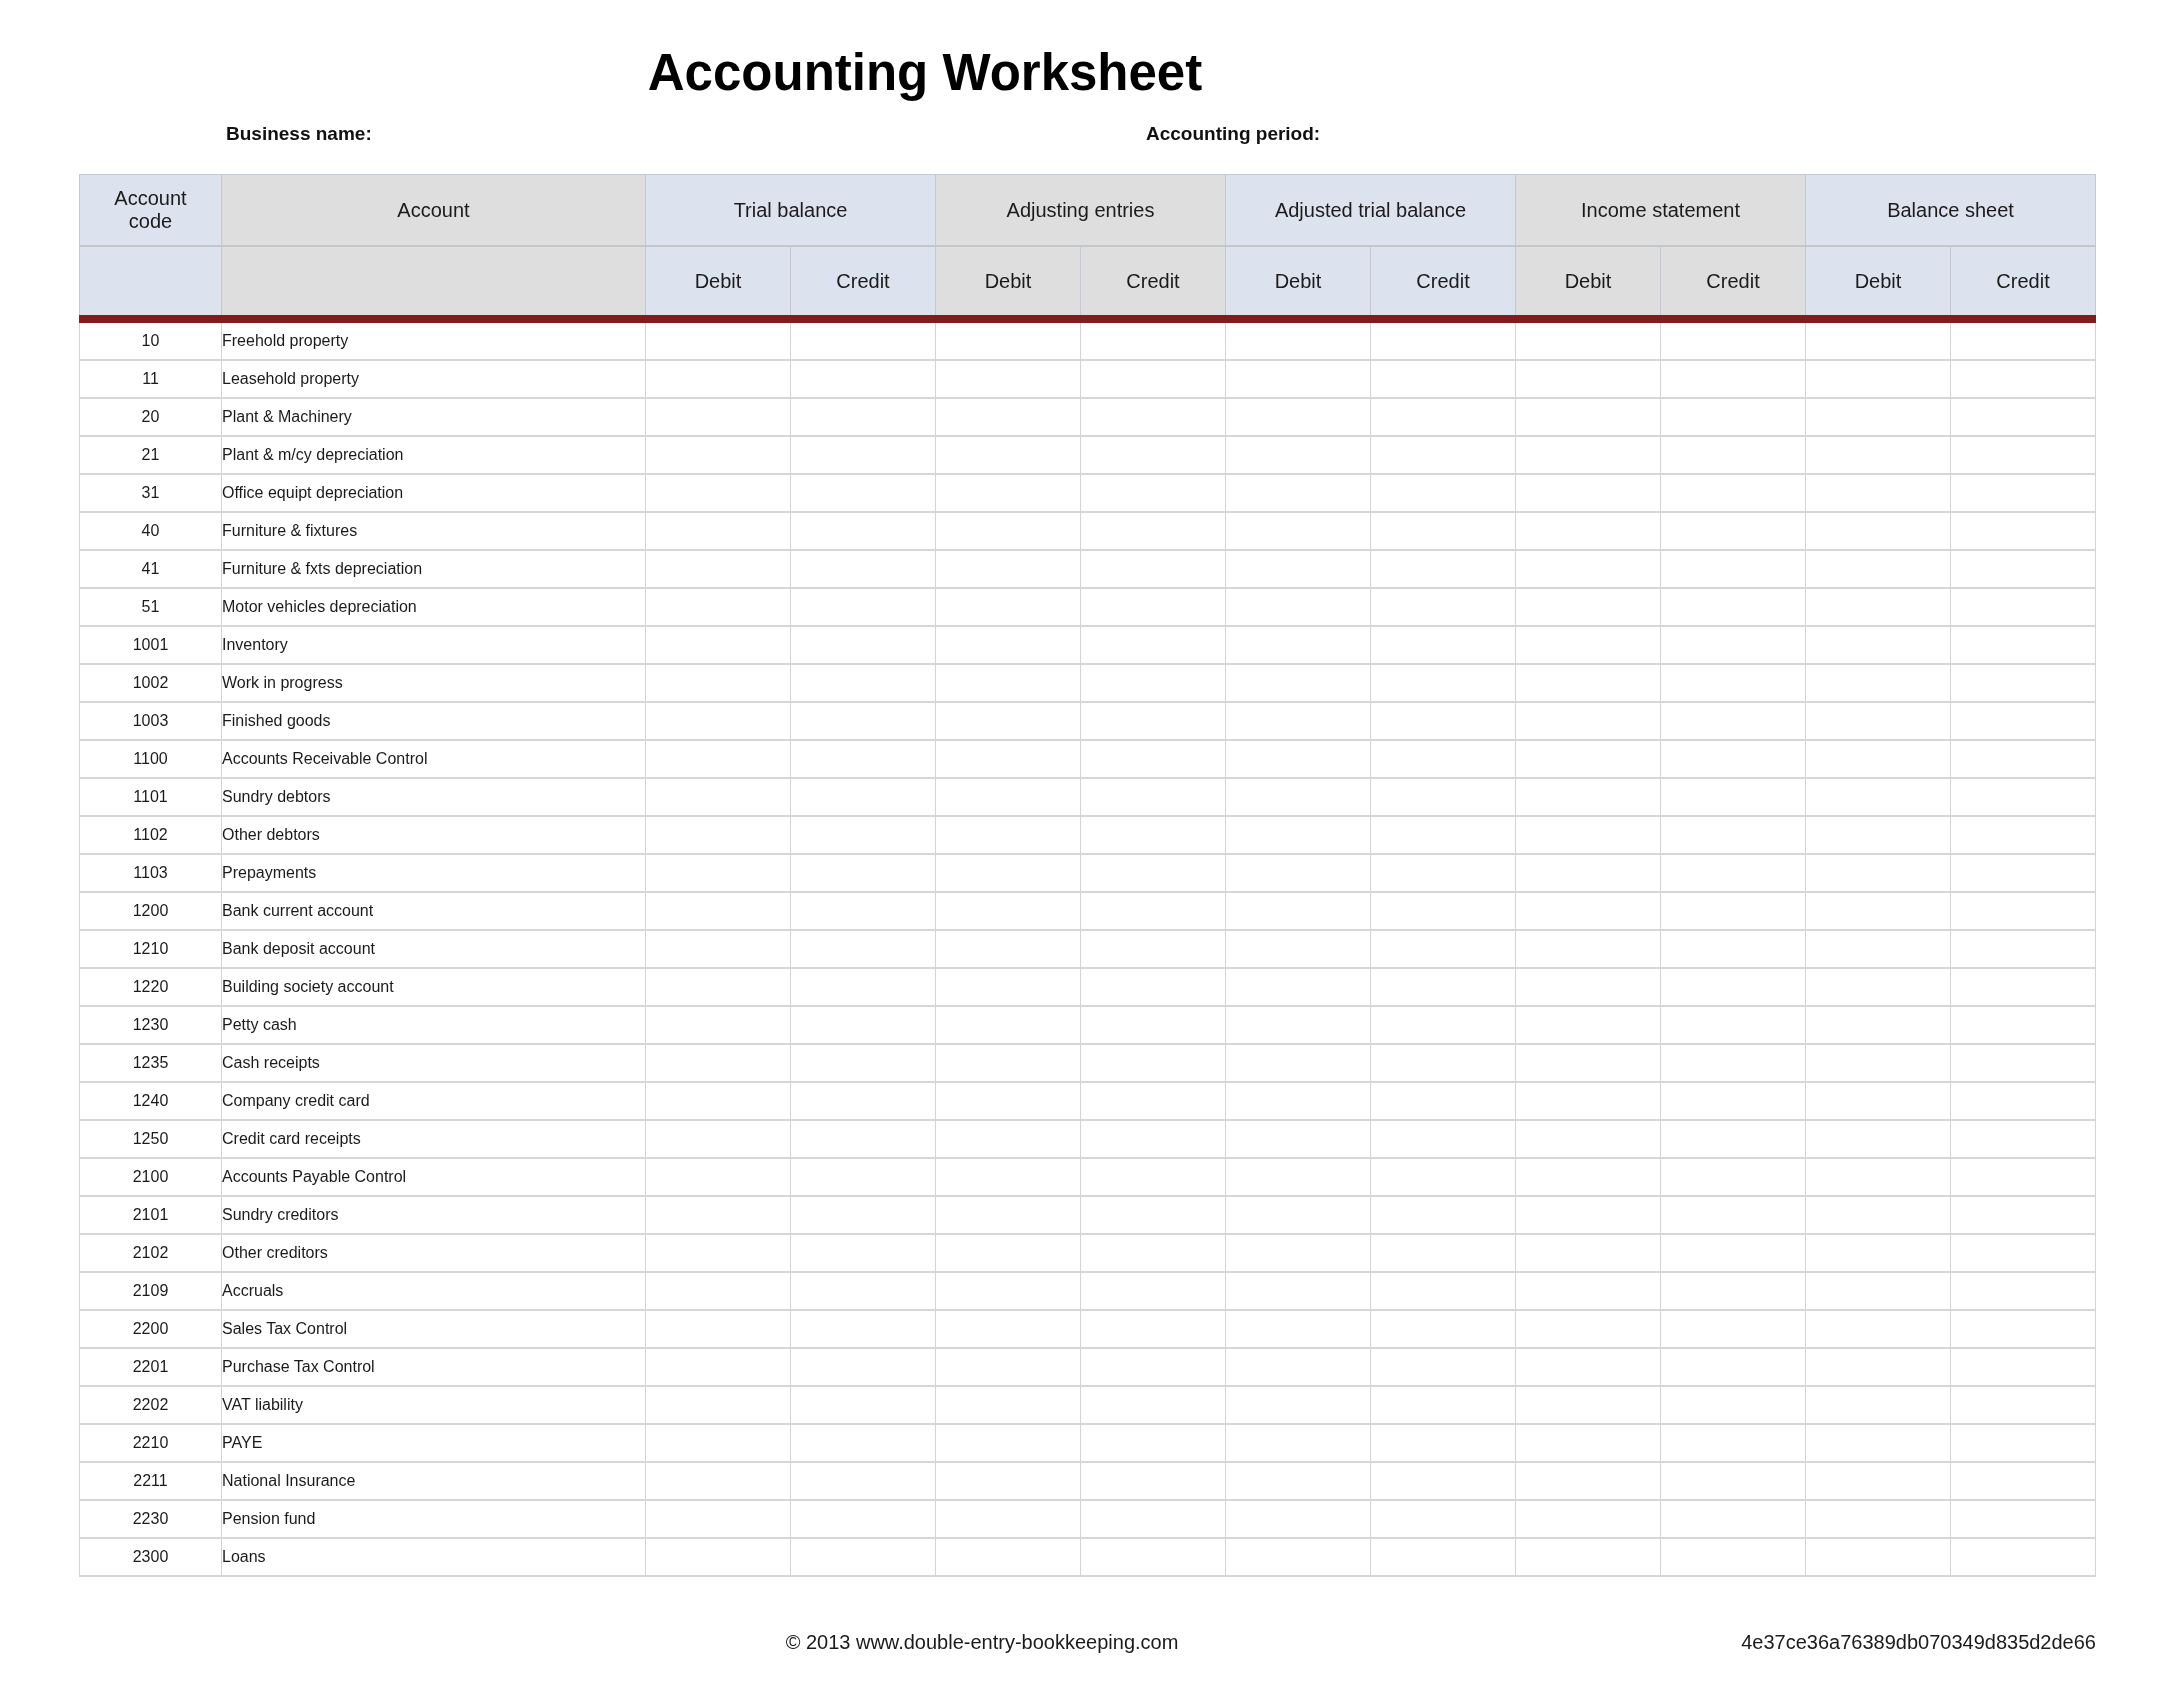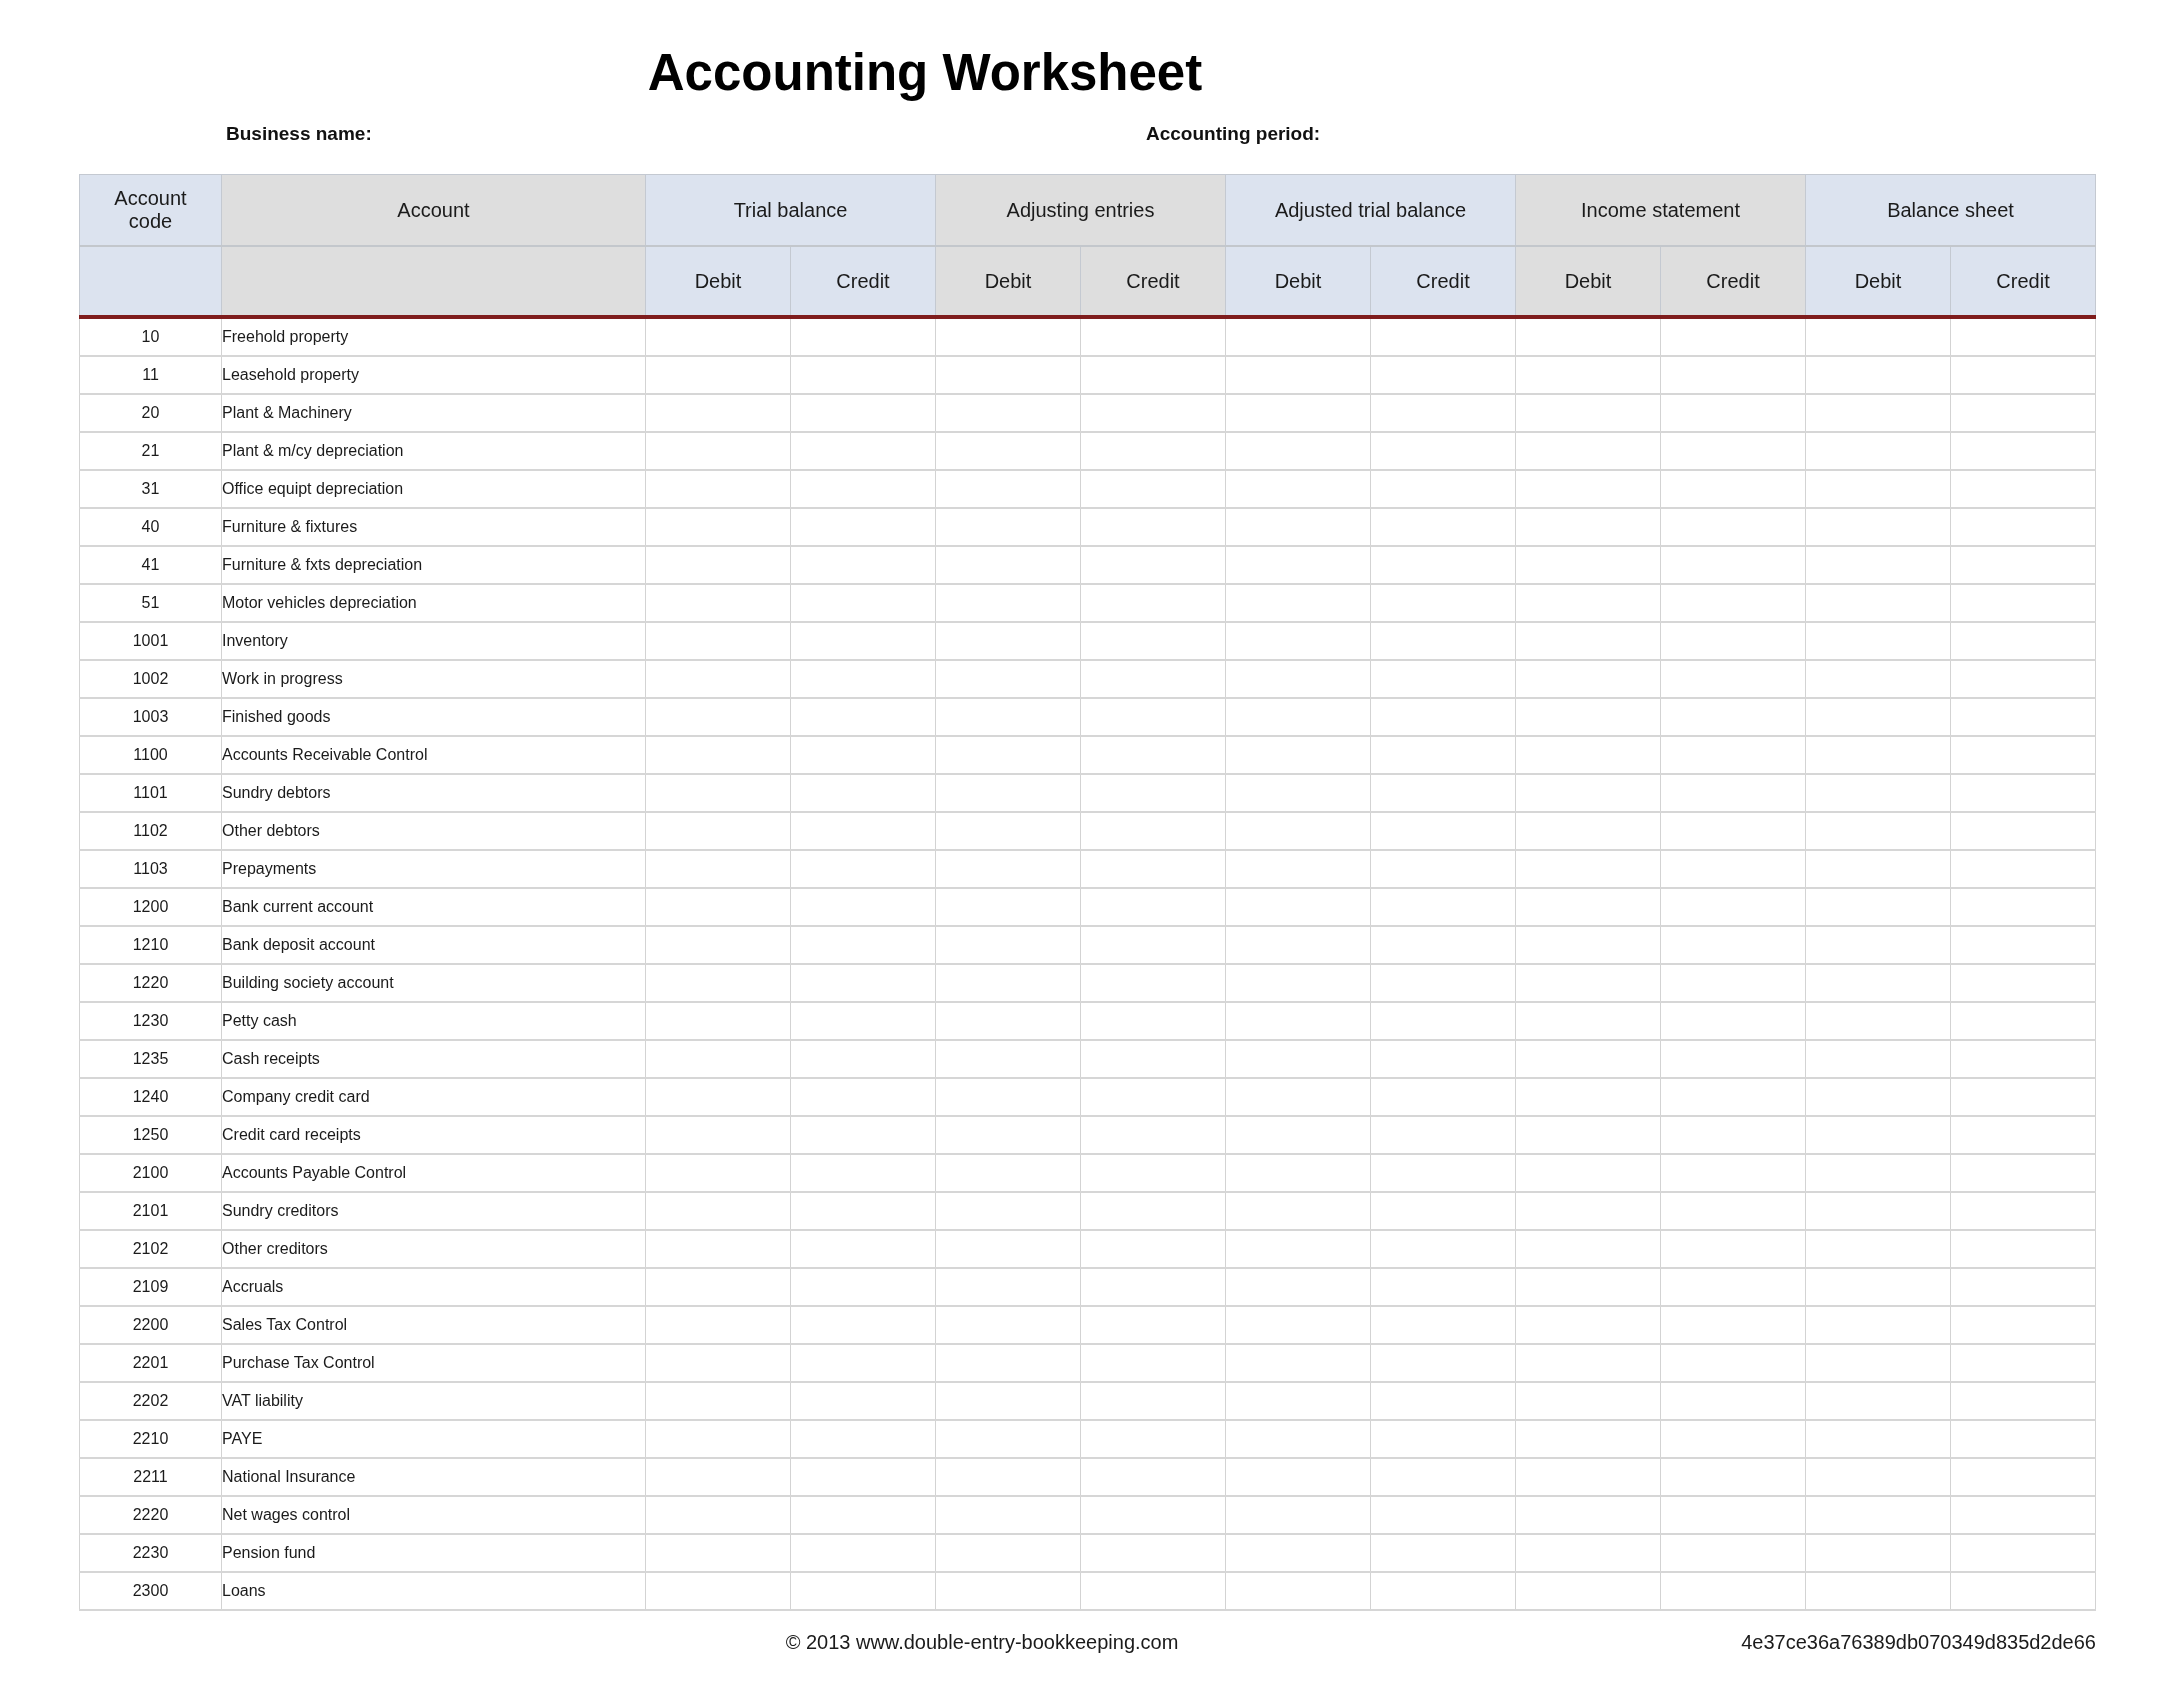--- a/index.html
+++ b/index.html
@@ -55,21 +55,21 @@
     font-weight: normal;
     font-size: 20px;
     color: #1b1b1b;
     height: 44px;
     padding: 12px;
     border: 1px solid #c4c9d1;
     text-align: center;
     vertical-align: middle;
   }
   table.ws thead tr.h1 th { border-bottom: 2px solid #c3c7cc; }
-  table.ws thead tr.h2 th { border-bottom: 4px solid #7f1d1d; }
+  table.ws thead tr.h2 th { border-bottom: 8px solid #7f1d1d; }
   th.blue { background: #dce3ef; }
   th.grey { background: #dedede; }
 
   table.ws td {
     height: 36px;
     padding: 0;
     border: 1px solid #d3d3d3;
     border-bottom: 2px solid #d6d6d6;
     font-size: 16px;
     color: #1b1b1b;
@@ -576,34 +576,20 @@
         <td class="amt"></td>
         <td class="amt"></td>
         <td class="amt"></td>
         <td class="amt"></td>
         <td class="amt"></td>
         <td class="amt"></td>
         <td class="amt"></td>
         <td class="amt"></td>
       </tr>
       <tr>
-        <td class="code">2220</td>
-        <td class="acct">Net wages control</td>
-        <td class="amt"></td>
-        <td class="amt"></td>
-        <td class="amt"></td>
-        <td class="amt"></td>
-        <td class="amt"></td>
-        <td class="amt"></td>
-        <td class="amt"></td>
-        <td class="amt"></td>
-        <td class="amt"></td>
-        <td class="amt"></td>
-      </tr>
-      <tr>
         <td class="code">2230</td>
         <td class="acct">Pension fund</td>
         <td class="amt"></td>
         <td class="amt"></td>
         <td class="amt"></td>
         <td class="amt"></td>
         <td class="amt"></td>
         <td class="amt"></td>
         <td class="amt"></td>
         <td class="amt"></td>

